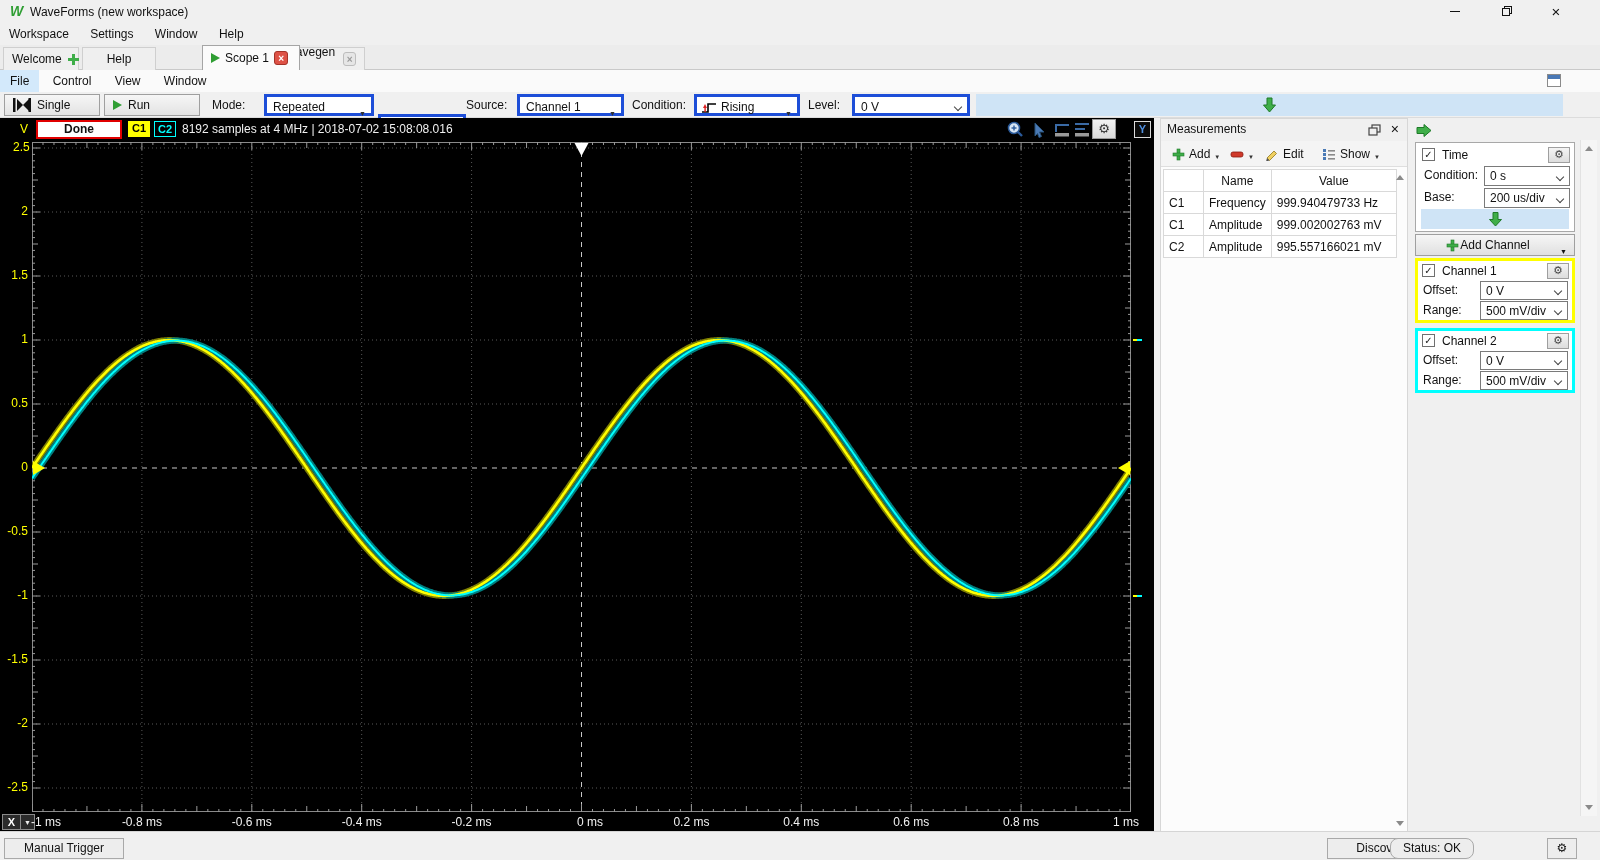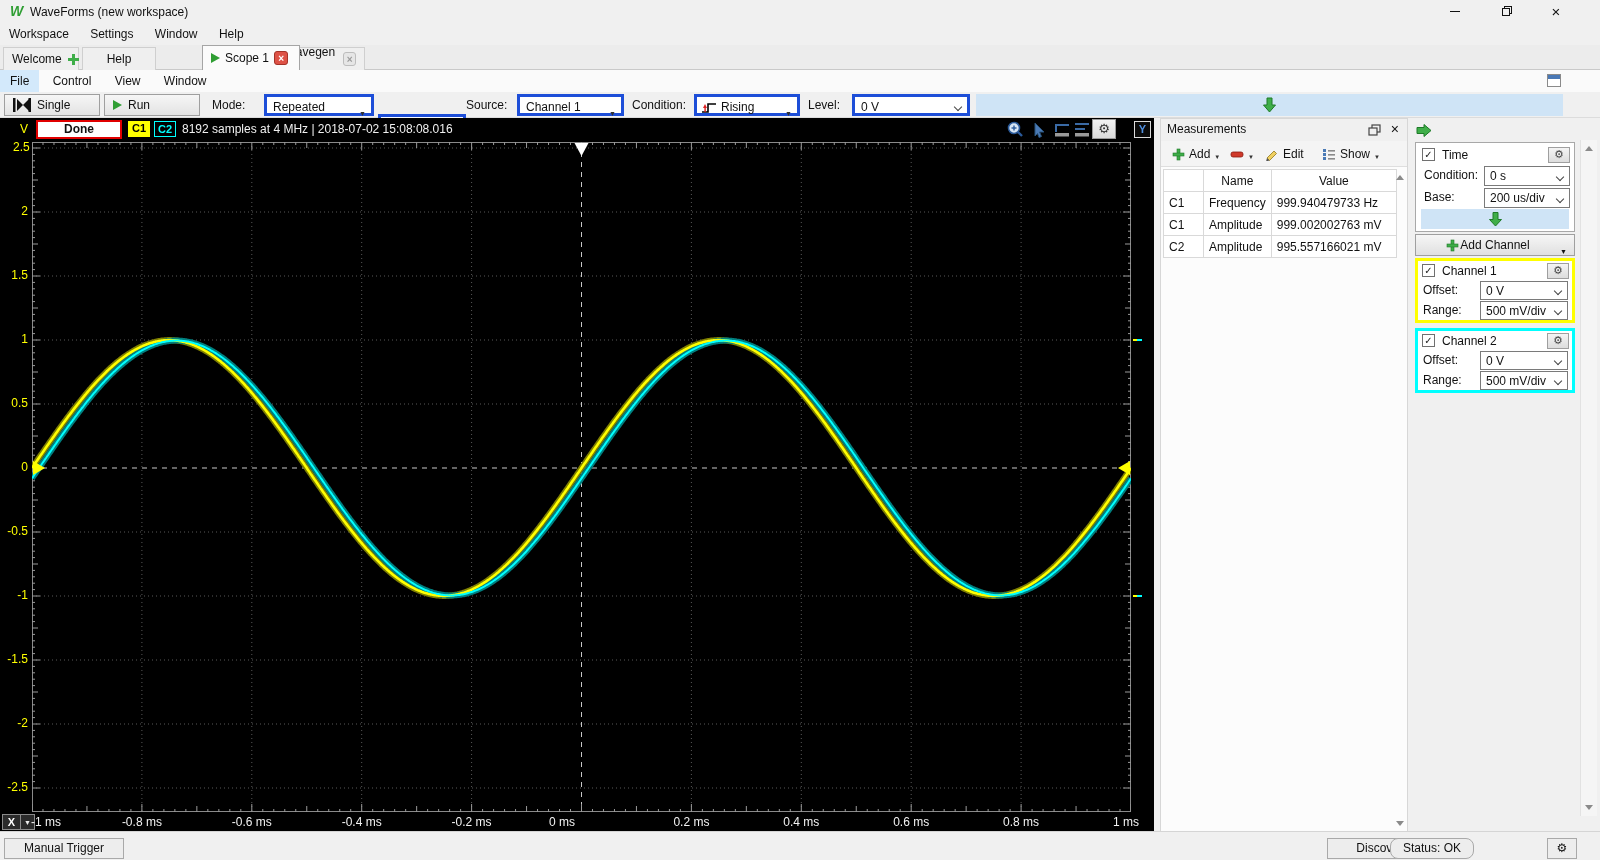--- a/index.html
+++ b/index.html
@@ -666,21 +666,21 @@
       <div class="ylab" style="top: 406px;">-0.5</div>
       <div class="ylab" style="top: 470px;">-1</div>
       <div class="ylab" style="top: 534px;">-1.5</div>
       <div class="ylab" style="top: 598px;">-2</div>
       <div class="ylab" style="top: 662px;">-2.5</div>
       <div class="xlab" style="left: 11px;">-1 ms</div>
       <div class="xlab" style="left: 106.9px;">-0.8 ms</div>
       <div class="xlab" style="left: 216.8px;">-0.6 ms</div>
       <div class="xlab" style="left: 326.7px;">-0.4 ms</div>
       <div class="xlab" style="left: 436.6px;">-0.2 ms</div>
-      <div class="xlab" style="left: 527px;">0 ms</div>
+      <div class="xlab" style="left: 555px;">0 ms</div>
       <div class="xlab" style="left: 656.4px;">0.2 ms</div>
       <div class="xlab" style="left: 766.3px;">0.4 ms</div>
       <div class="xlab" style="left: 876.2px;">0.6 ms</div>
       <div class="xlab" style="left: 986.1px;">0.8 ms</div>
       <div class="xlab" style="left: 1091px;">1 ms</div>
       <div class="extent-dash" style="top: 221px;"></div>
       <div class="extent-dash" style="top: 477px;"></div>
     </div>
 
   <div id="splitter"></div>

